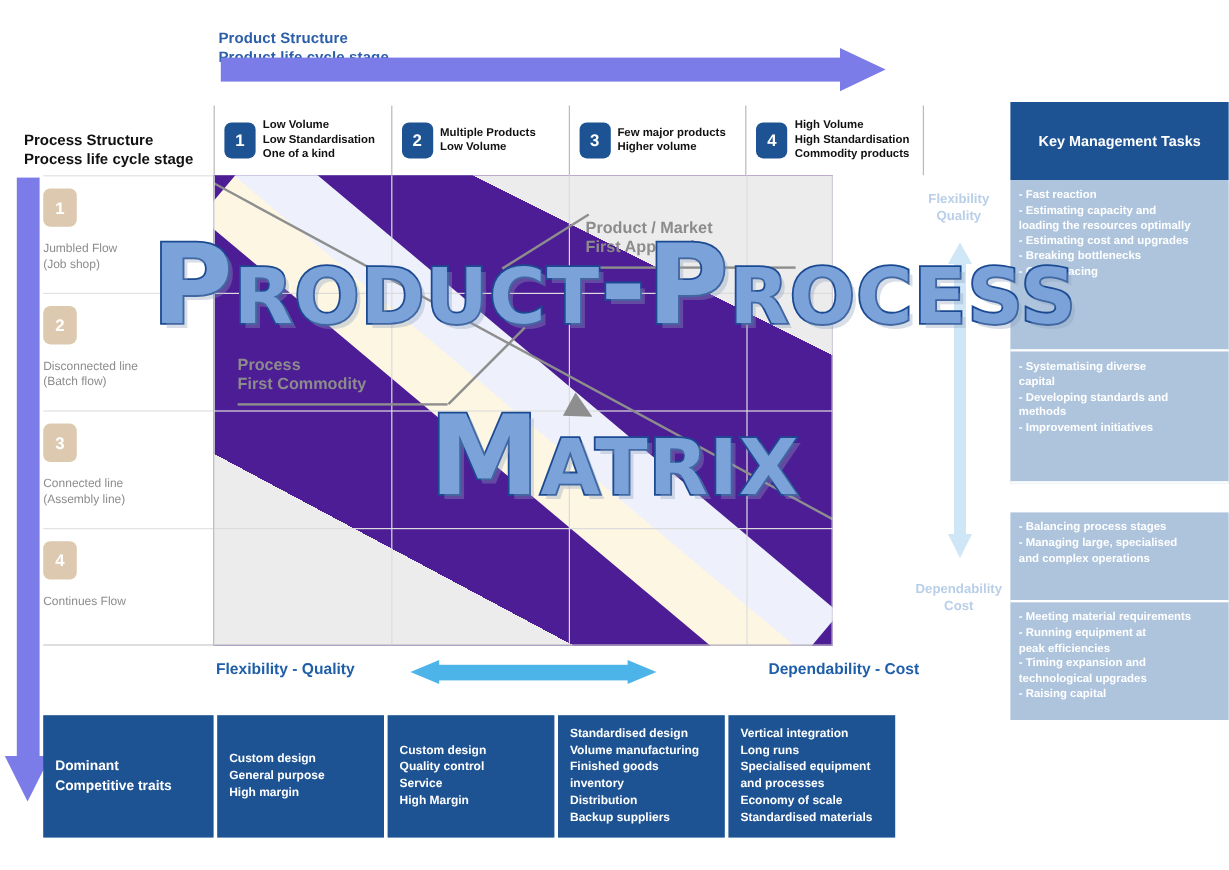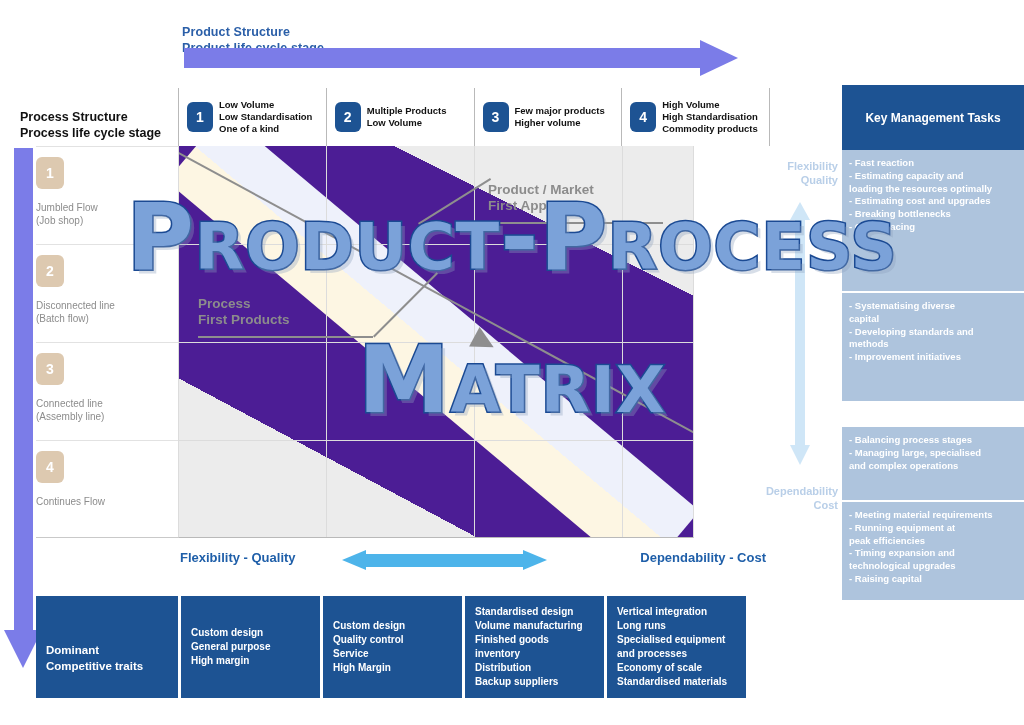--- a/index.html
+++ b/index.html
@@ -146,21 +146,21 @@
     display: flex; align-items: center; justify-content: center;
   }
   .row-text {
     margin-top: 12px; font-size: 10px; font-weight: normal;
     color: #8c8c8c; line-height: 1.3;
   }
 
   
   #right-axis { left: 760px; top: 160px; width: 78px; height: 360px; }
   .right-axis-label {
-    position: absolute; width: 78px; text-align: right;
+    position: absolute; width: 78px; text-align: center;
     color: #b9cfe8; font-size: 11px; font-weight: bold; line-height: 1.25;
   }
   #right-label-top { top: 0px; }
   #right-label-bottom { top: 325px; }
   #right-arrow-head-up {
     position: absolute; left: 30px; top: 42px;
     width: 0; height: 0;
     border-left: 10px solid transparent;
     border-right: 10px solid transparent;
     border-bottom: 18px solid #cfe6f7;
@@ -205,21 +205,21 @@
     border-bottom: 10px solid transparent;
     border-left: 24px solid #4db4ea;
   }
 
   
   #traits-row { left: 36px; top: 596px; width: 710px; height: 102px; display: flex; gap: 3px; }
   .trait-cell {
     background: #1d5393; color: #ffffff;
     padding: 24px 10px; display: flex; align-items: center;
   }
-  #trait-title-cell { flex: 0 0 142px; align-items: flex-end; }
+  #trait-title-cell { flex: 0 0 142px; }
   .trait-cell:nth-child(2),
   .trait-cell:nth-child(3),
   .trait-cell:nth-child(4),
   .trait-cell:nth-child(5) { flex: 1 1 0; }
   .trait-text { font-size: 10px; font-weight: bold; line-height: 1.4; white-space: pre-line; }
   #trait-title-text { font-size: 11.5px; font-weight: bold; line-height: 1.4; white-space: pre-line; }
 
   
   #kmt-panel { left: 842px; top: 85px; width: 182px; height: 460px; }
   #kmt-header {
@@ -342,21 +342,21 @@
     <div id="diag-line"></div>
     <div id="diag-arrowhead"></div>
 
     <div class="callout" id="callout-product" style="white-space:pre-line">Product / Market
 First Approach</div>
     <div class="callout-underline" id="underline-product"></div>
     <div class="callout-leader" id="leader-product"></div>
     <div class="dot" id="dot-product"></div>
 
     <div class="callout" id="callout-process" style="white-space:pre-line">Process
-First Products</div>
+First Commodity</div>
     <div class="callout-underline" id="underline-process"></div>
     <div class="callout-leader" id="leader-process"></div>
   </div>
 
   <div class="abs" id="right-axis">
     <div class="right-axis-label" id="right-label-top" style="white-space:pre-line">Flexibility
 Quality</div>
     <div id="right-arrow-head-up"></div>
     <div id="right-arrow-bar"></div>
     <div id="right-arrow-head-down"></div>

